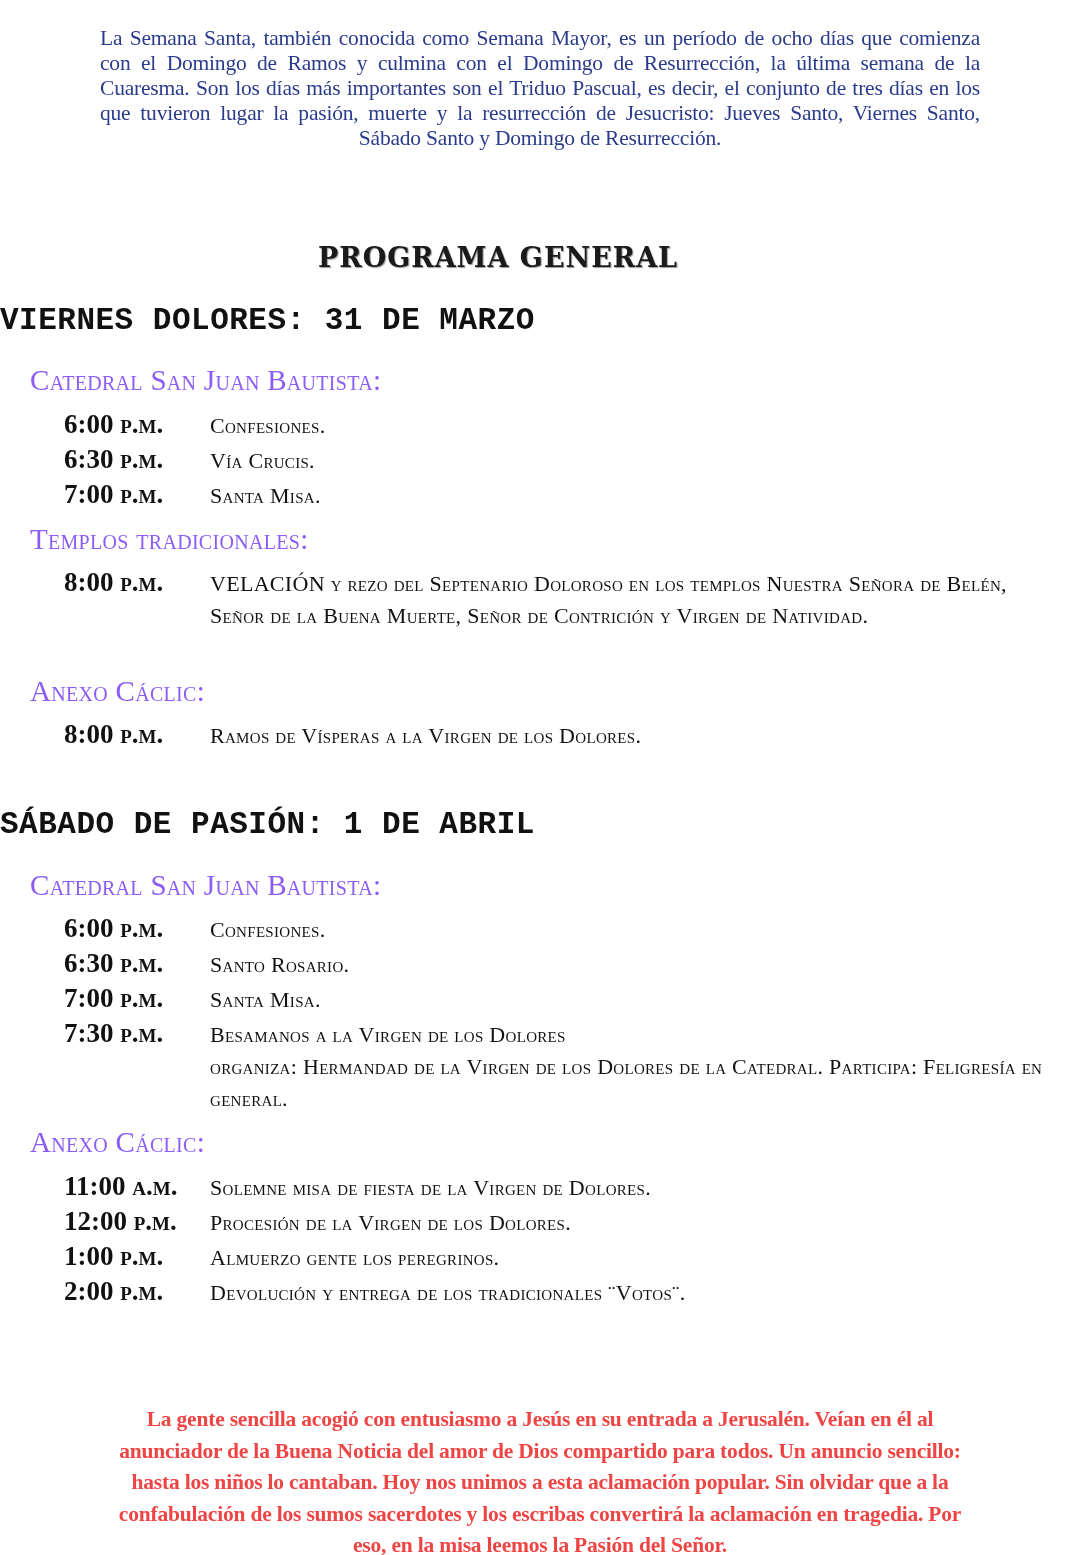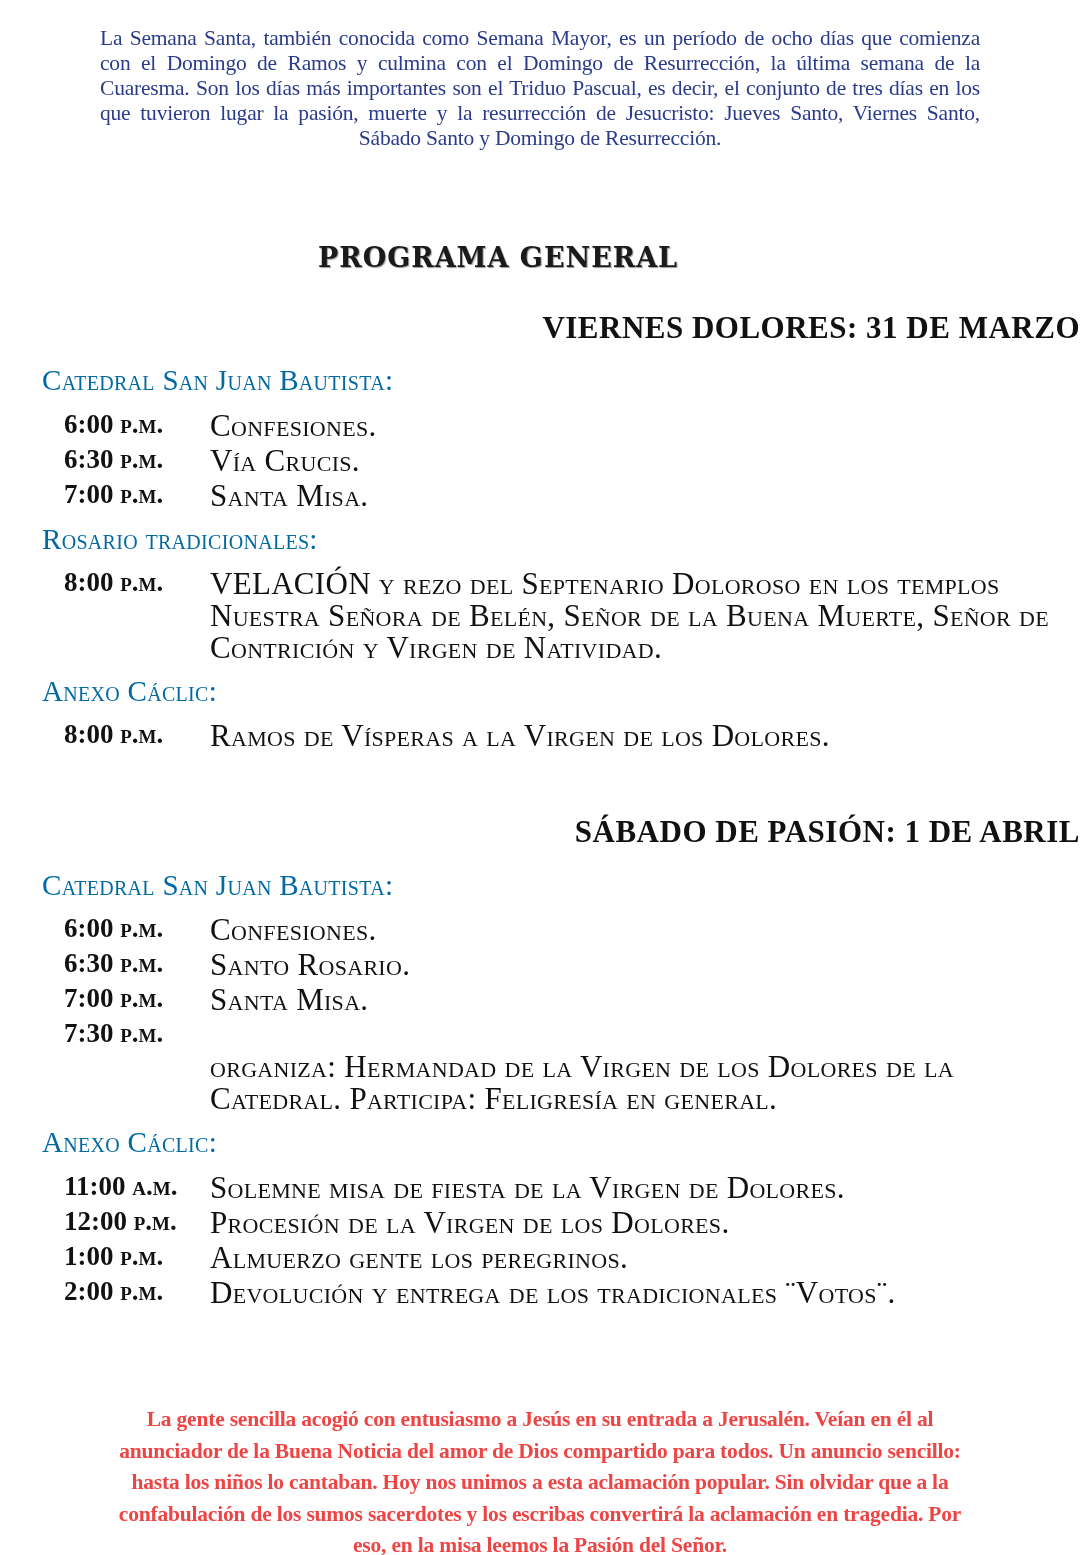--- a/index.html
+++ b/index.html
@@ -18,40 +18,40 @@
     text-align:center; letter-spacing:-0.2px;
   }
   .program-title {
     position:absolute; left:0; top:242px; width:996px; text-align:center;
     font-family:"DejaVu Serif", serif; font-weight:bold; font-size:27px;
     color:#1a1a1a; letter-spacing:1px;
     text-shadow: 1px 1px 1px #999;
     font-variant: small-caps;
   }
   .day-title {
-    position:absolute; left:0; width:1080px; text-align:right;
-    font-family:Liberation Serif, serif; font-weight:bold; font-size:31px;
-    color:#111; letter-spacing:0.5px;margin-top:7px;
+    position:absolute; left:0; width:1080px; text-align:left;
+    font-family:Liberation Mono, monospace; font-weight:bold; font-size:31px;
+    color:#111; letter-spacing:0.5px;
   }
   .venue {
-    position:absolute; left:42px;
-    font-family:"Liberation Serif", serif; font-size:29px; color:#0369a1;
+    position:absolute; left:30px;
+    font-family:"Liberation Serif", serif; font-size:29px; color:#8b5cf6;
     font-variant: small-caps; letter-spacing:0.3px;
   }
   .row {
     position:absolute; left:64px; width:1000px;
     font-family:"Liberation Serif", serif; color:#111;
   }
   .row .time {
     position:absolute; left:0; top:0; font-size:27px; font-weight:bold;
     font-variant: small-caps; white-space:nowrap;
   }
   .row .desc {
     position:absolute; left:146px; top:1px; width:850px;
-    font-size:31px; line-height:32px; font-variant: small-caps;
+    font-size:22px; line-height:32px; font-variant: small-caps;
     letter-spacing:0.3px;
   }
   .bold-word { font-weight:normal; }
 </style>
 </head>
 <body>
 
 <div class="intro">La Semana Santa, también conocida como Semana Mayor, es un período de ocho días que comienza con el Domingo de Ramos y culmina con el Domingo de Resurrección, la última semana de la Cuaresma. Son los días más importantes son el Triduo Pascual, es decir, el conjunto de tres días en los que tuvieron lugar la pasión, muerte y la resurrección de Jesucristo: Jueves Santo, Viernes Santo, Sábado Santo y Domingo de Resurrección.</div>
 
 <div class="program-title">PROGRAMA GENERAL</div>
@@ -65,21 +65,21 @@
 </div>
 <div class="row" style="top:444px;">
   <span class="time">6:30 p.m.</span>
   <span class="desc">Vía Crucis.</span>
 </div>
 <div class="row" style="top:479px;">
   <span class="time">7:00 p.m.</span>
   <span class="desc">Santa Misa.</span>
 </div>
 
-<div class="venue" style="top:523px;">Rosario tradicionales:</div>
+<div class="venue" style="top:523px;">Templos tradicionales:</div>
 <div class="row" style="top:567px;">
   <span class="time">8:00 p.m.</span>
   <span class="desc">VELACIÓN y rezo del Septenario Doloroso en los templos Nuestra Señora de Belén, Señor de la Buena Muerte, Señor de Contrición y Virgen de Natividad.</span>
 </div>
 
 <div class="venue" style="top:675px;">Anexo Cáclic:</div>
 <div class="row" style="top:719px;">
   <span class="time">8:00 p.m.</span>
   <span class="desc">Ramos de Vísperas a la Virgen de los Dolores.</span>
 </div>
@@ -95,21 +95,21 @@
   <span class="time">6:30 p.m.</span>
   <span class="desc">Santo Rosario.</span>
 </div>
 <div class="row" style="top:983px;">
   <span class="time">7:00 p.m.</span>
   <span class="desc">Santa Misa.</span>
 </div>
 <div class="row" style="top:1018px;">
   <span class="time">7:30 p.m.</span>
   <span class="desc">
-    <br>
+    <span>Besamanos a la Virgen de los Dolores</span><br>
     <span class="bold-word">organiza:</span>
     <span>Hermandad de la Virgen de los Dolores de la Catedral. Participa: Feligresía en general.</span>
   </span>
 </div>
 
 <div class="venue" style="top:1126px;">Anexo Cáclic:</div>
 <div class="row" style="top:1171px;">
   <span class="time">11:00 a.m.</span>
   <span class="desc">Solemne misa de fiesta de la Virgen de Dolores.</span>
 </div>

